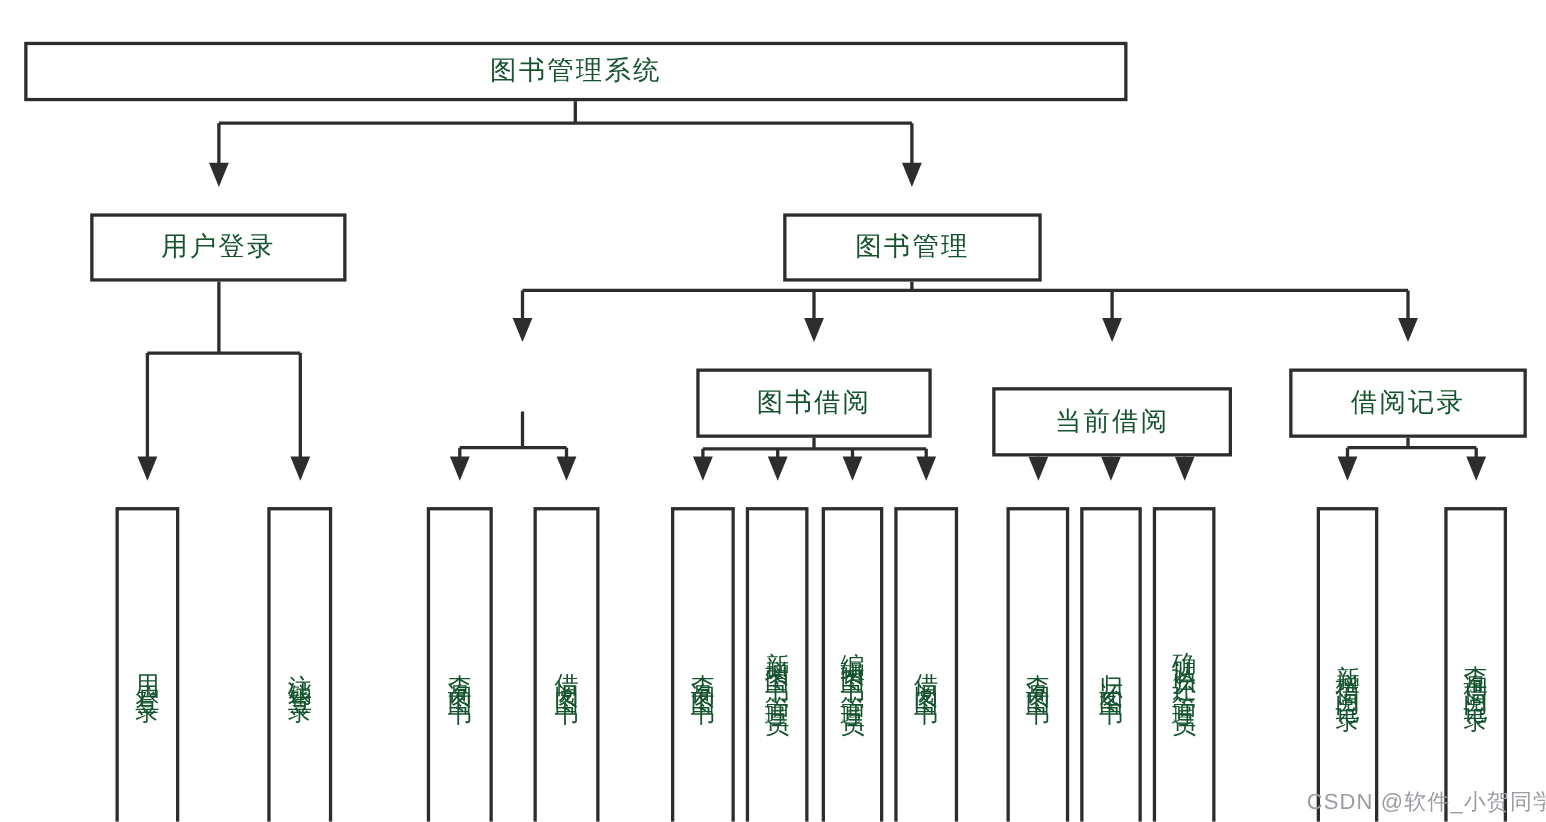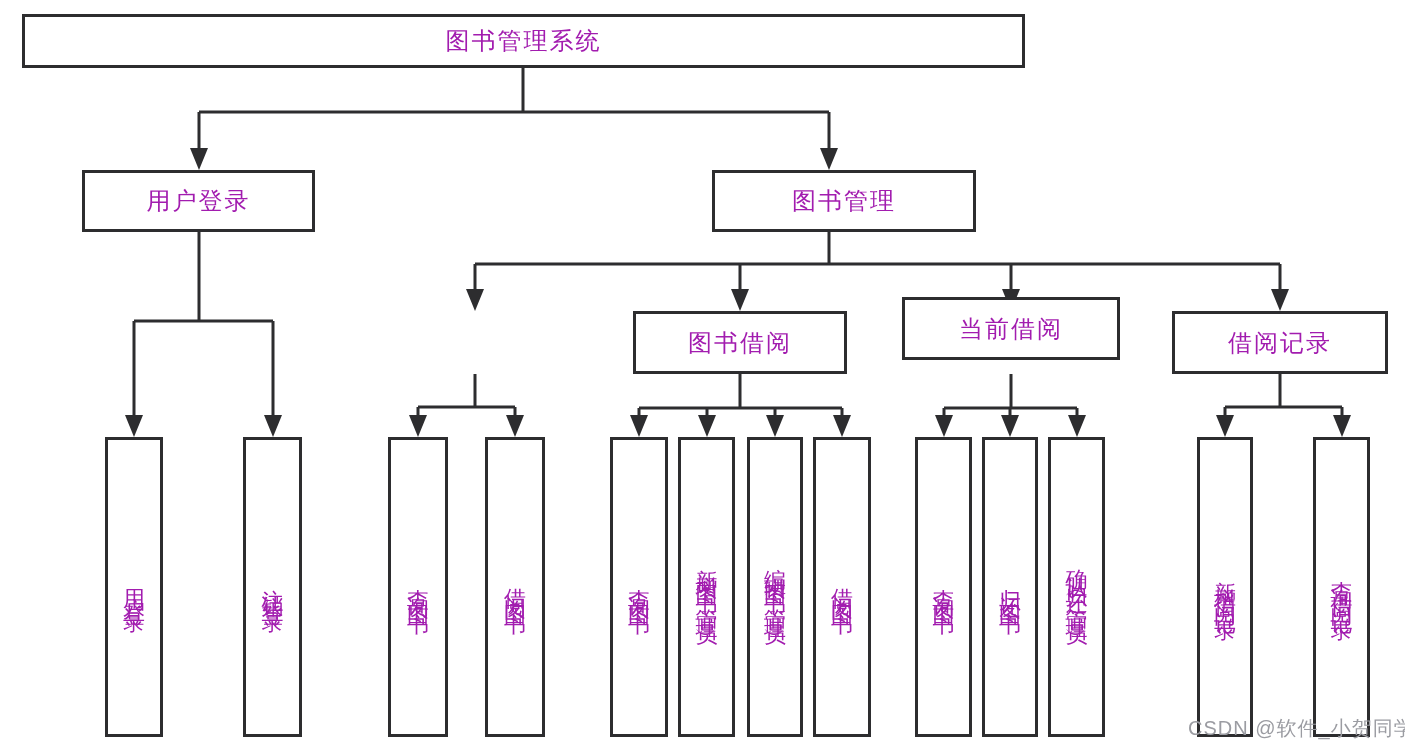--- a/index.html
+++ b/index.html
@@ -18,22 +18,23 @@
     z-index: 1;
   }
   .node {
     position: absolute;
     box-sizing: border-box;
     background: #ffffff;
     border: 3px solid #2d2d2f;
     display: flex;
     align-items: center;
     justify-content: center;
-    color: #a21caf;
+    color: #14532d;
     z-index: 2;
+    margin-top: 24px;
   }
   .h-node .label {
     font-size: 24px;
     letter-spacing: 2px;
     line-height: 1;
     white-space: nowrap;
   }
   .v-node .label {
     writing-mode: vertical-lr;
     text-orientation: mixed;
@@ -100,28 +101,28 @@
     </g>
   </svg>
 
   <div class="node h-node" style="left:22px; top:14px; width:1003px; height:54px">
     <span class="label">图书管理系统</span>
   </div>
 
   <div class="node h-node" style="left:82px; top:170px; width:233px; height:62px">
     <span class="label">用户登录</span>
   </div>
-  <div class="node h-node" style="left:712px; top:170px; width:264px; height:62px">
+  <div class="node h-node" style="left:712px; top:170px; width:235px; height:62px">
     <span class="label">图书管理</span>
   </div>
 
   <div class="node h-node" style="left:633px; top:311px; width:214px; height:63px">
     <span class="label">图书借阅</span>
   </div>
-  <div class="node h-node" style="left:902px; top:297px; width:218px; height:63px">
+  <div class="node h-node" style="left:902px; top:328px; width:218px; height:63px">
     <span class="label">当前借阅</span>
   </div>
   <div class="node h-node" style="left:1172px; top:311px; width:216px; height:63px">
     <span class="label">借阅记录</span>
   </div>
 
   <div class="node v-node" style="left:105px; top:437px; width:58px; height:300px">
     <span class="label">用户登录</span>
   </div>
   <div class="node v-node" style="left:243px; top:437px; width:59px; height:300px">

